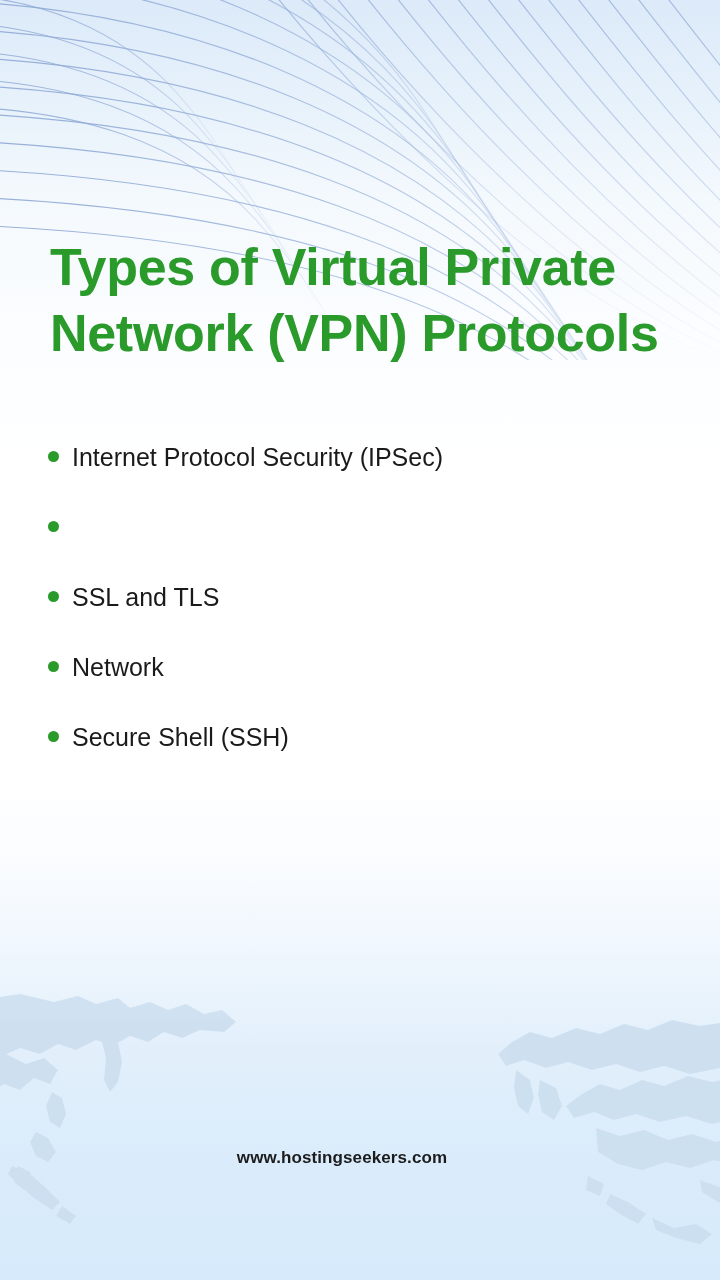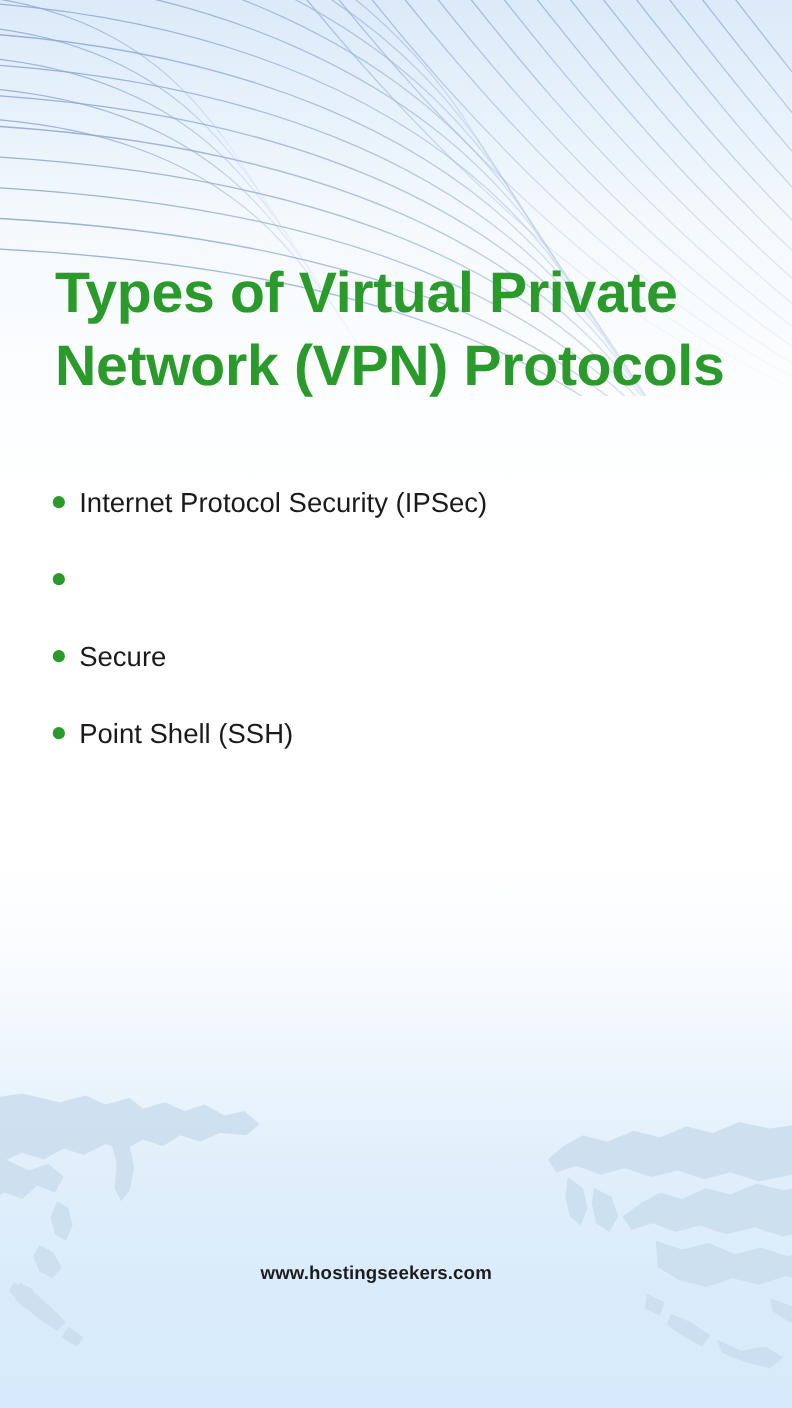--- a/index.html
+++ b/index.html
@@ -235,24 +235,28 @@
     <ul id="bullet-list">
       <li class="bullet-item">
         <span class="bullet-dot"></span>
         <span class="bullet-label">Internet Protocol Security (IPSec)</span>
       </li>
       <li class="bullet-item">
         <span class="bullet-dot"></span>
       </li>
       <li class="bullet-item">
         <span class="bullet-dot"></span>
-        <span class="bullet-label">Secure</span>
-      </li>
-      <li class="bullet-item">
-        <span class="bullet-dot"></span>
-        <span class="bullet-label">Point Shell (SSH)</span>
+        <span class="bullet-label">SSL and TLS</span>
+      </li>
+      <li class="bullet-item">
+        <span class="bullet-dot"></span>
+        <span class="bullet-label">Network</span>
+      </li>
+      <li class="bullet-item">
+        <span class="bullet-dot"></span>
+        <span class="bullet-label">Secure Shell (SSH)</span>
       </li>
     </ul>
 
     <div id="footer">www.hostingseekers.com</div>
 
   </div>
 </div>
 
 </body></html>

